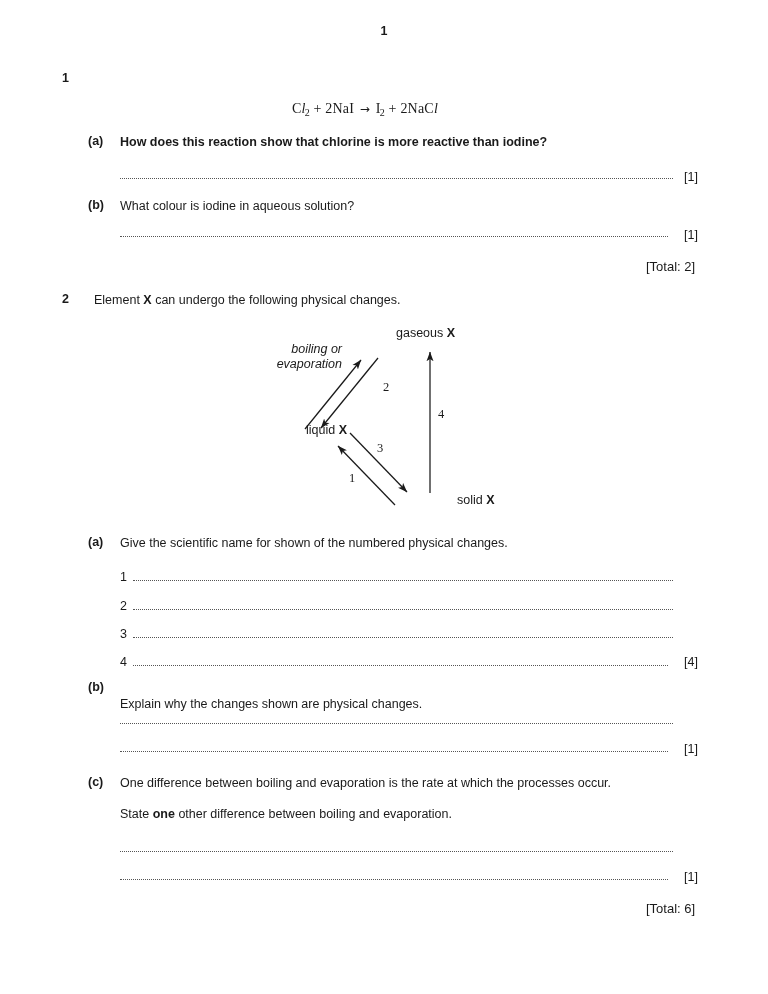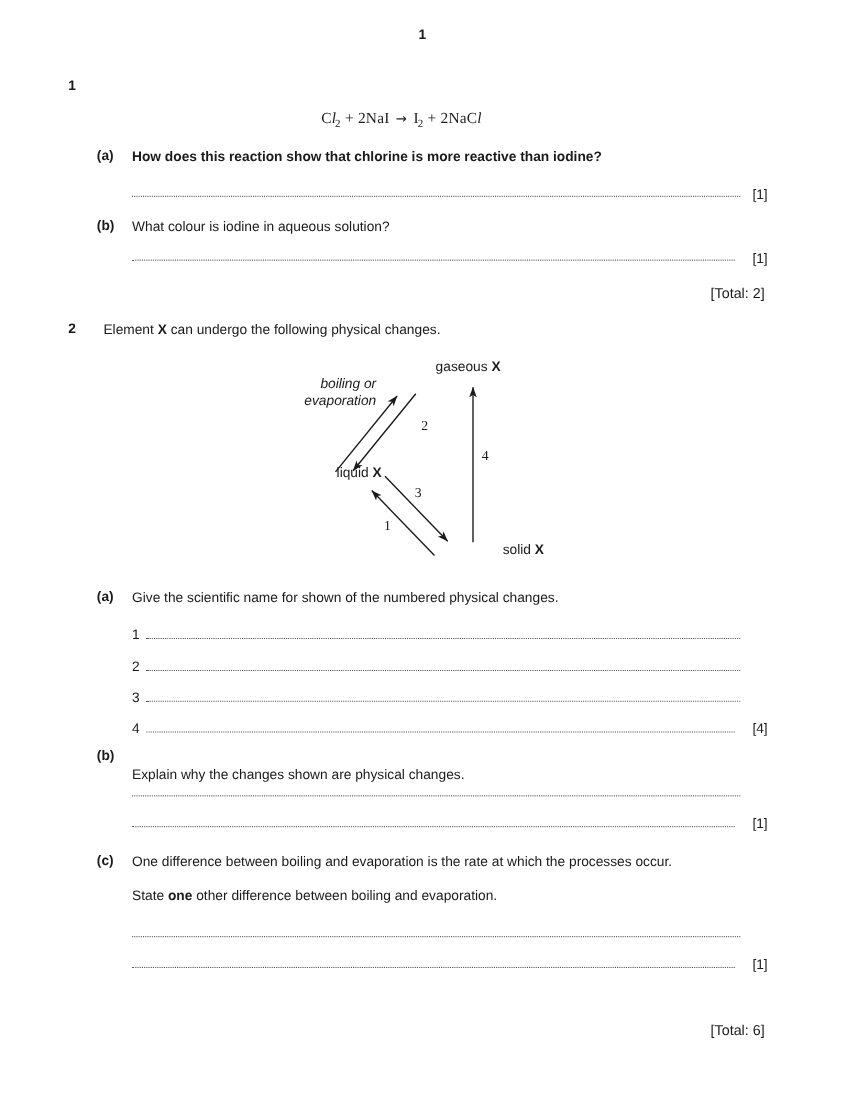--- a/index.html
+++ b/index.html
@@ -221,15 +221,15 @@
   <div class="dots" style="left:120px; top:751px; width:548px;"></div>
   <div class="marks" style="left:684px; top:742px;">[1]</div>
 
   <div class="plabel" style="left:88px; top:775px;">(c)</div>
   <div class="qtext" style="left:120px; top:775px;">One difference between boiling and evaporation is the rate at which the processes occur.</div>
   <div class="qtext" style="left:120px; top:806px;"><span>State </span><b class="x">one</b><span> other difference between boiling and evaporation.</span></div>
   <div class="dots" style="left:120px; top:851px; width:553px;"></div>
   <div class="dots" style="left:120px; top:879px; width:548px;"></div>
   <div class="marks" style="left:684px; top:870px;">[1]</div>
 
-  <div class="total" style="left:646px; top:901px;margin-top:28px;">[Total: 6]</div>
+  <div class="total" style="left:646px; top:901px;">[Total: 6]</div>
 
 </div>
 
 </body></html>

